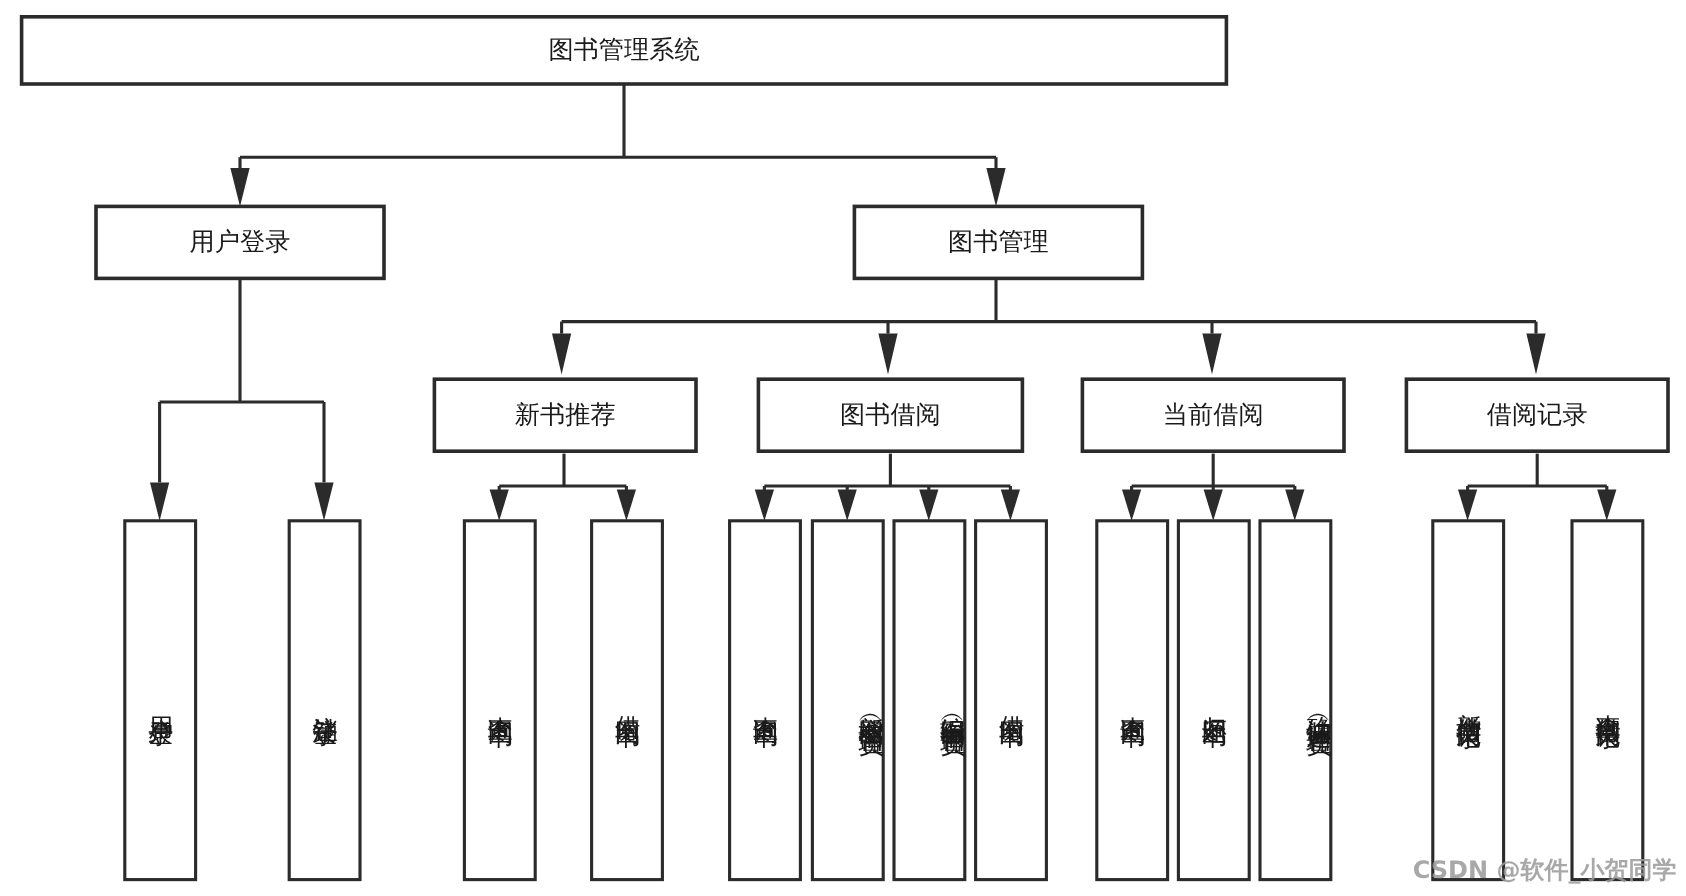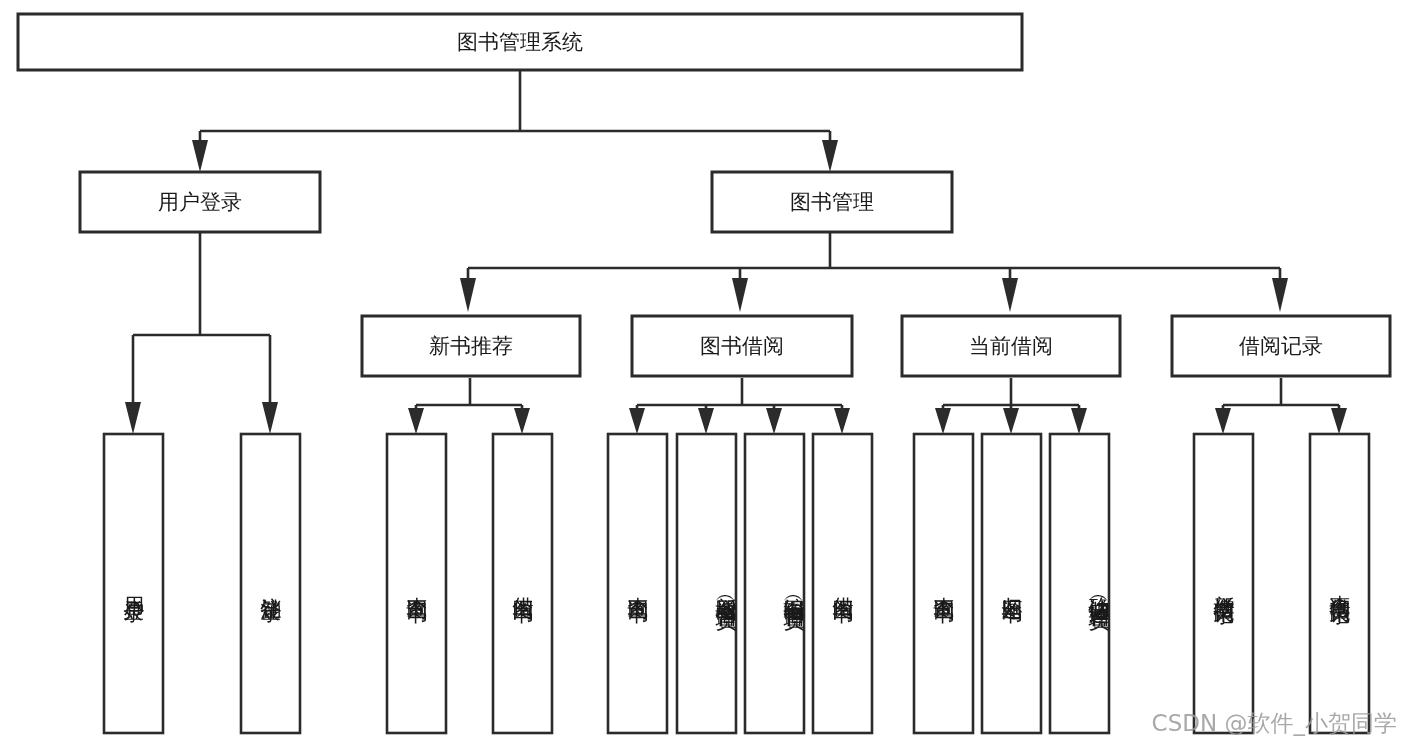--- a/index.html
+++ b/index.html
@@ -66,24 +66,25 @@
     align-items: center;
     justify-content: center;
     white-space: nowrap;
     pointer-events: none;
   }
   .watermark {
     position: absolute;
     right: 8px;
     bottom: 4px;
     font-family: "DejaVu Sans", "Liberation Sans", sans-serif;
-    font-size: 23px;
+    font-size: 20px;
     color: #9a9a9a;
     opacity: 0.85;
     white-space: nowrap;
+    font-weight: bold;
   }
 </style>
 </head>
 <body>
 
 <div id="diagram-root">
 
   <svg id="tree-svg" viewBox="0 0 1405 747">
 
     <g>

